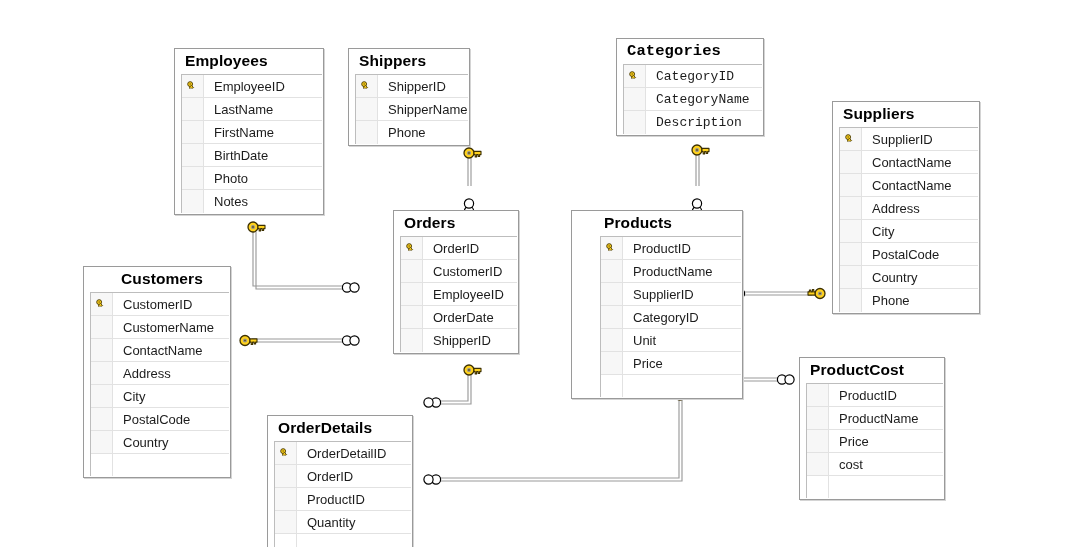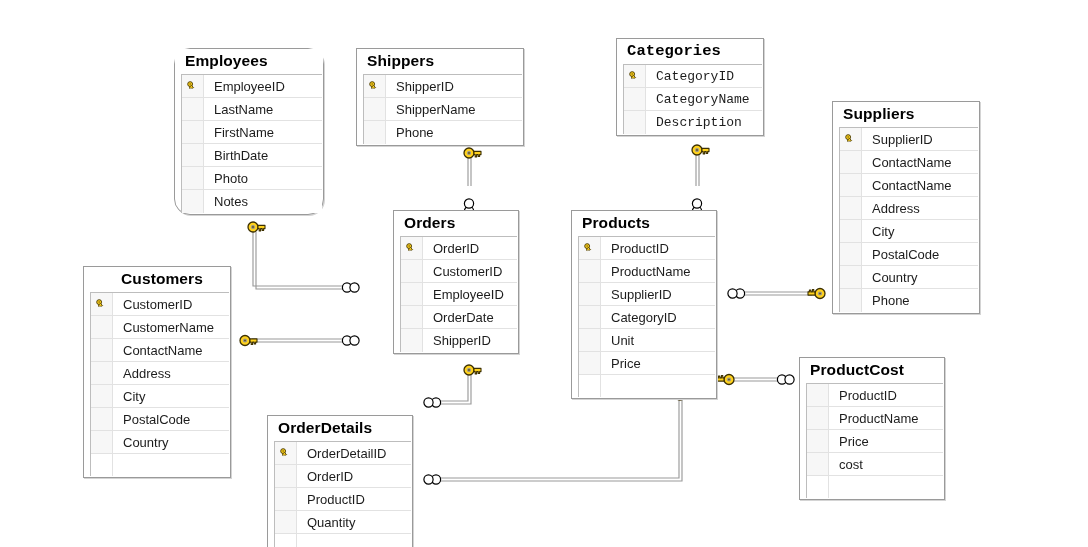--- a/index.html
+++ b/index.html
@@ -150,21 +150,21 @@
       <g>
         <path d="M729 378 L782 378"></path>
         <path d="M729 381 L782 381"></path>
         <use href="#pk" x="729" y="379.5" transform="rotate(180 729 379.5)"></use>
         <use href="#cf" x="793" y="379.5"></use>
       </g>
     </g>
   </svg>
 
   <div id="tables-host">
-      <div class="table" style="left: 174px; top: 48px; width: 150px; border-radius: 16px;">
+      <div class="table" style="left: 174px; top: 48px; width: 150px;">
         <div class="table-title">Employees</div>
         <div class="rows">
           <div class="row">
             <div class="gutter">
               <svg class="key-icon" viewBox="0 0 14 14" aria-hidden="true">
                 <circle cx="4" cy="4.6" r="3.1" fill="#ffd21e" stroke="#4a3a00" stroke-width="1.2"></circle>
                 <circle cx="4" cy="4.6" r="0.95" fill="#6b5600"></circle>
                 <path d="M5.6 6.2 L8.4 9.0 L7.4 10.0 L6.6 9.2 L5.8 10.0 L5.0 9.2 L3.9 10.3 L2.6 9.0 Z" fill="#ffd21e" stroke="#4a3a00" stroke-width="1.1" stroke-linejoin="round"></path>
               </svg>
             </div>
@@ -185,21 +185,21 @@
           <div class="row">
             <div class="gutter"></div>
             <div class="fld">Photo</div>
           </div>
           <div class="row">
             <div class="gutter"></div>
             <div class="fld">Notes</div>
           </div>
         </div>
       </div>
-      <div class="table" style="left: 356px; top: 48px; width: 168px;">
+      <div class="table" style="left: 348px; top: 48px; width: 122px;">
         <div class="table-title">Shippers</div>
         <div class="rows">
           <div class="row">
             <div class="gutter">
               <svg class="key-icon" viewBox="0 0 14 14" aria-hidden="true">
                 <circle cx="4" cy="4.6" r="3.1" fill="#ffd21e" stroke="#4a3a00" stroke-width="1.2"></circle>
                 <circle cx="4" cy="4.6" r="0.95" fill="#6b5600"></circle>
                 <path d="M5.6 6.2 L8.4 9.0 L7.4 10.0 L6.6 9.2 L5.8 10.0 L5.0 9.2 L3.9 10.3 L2.6 9.0 Z" fill="#ffd21e" stroke="#4a3a00" stroke-width="1.1" stroke-linejoin="round"></path>
               </svg>
             </div>
@@ -305,21 +305,21 @@
           <div class="row">
             <div class="gutter"></div>
             <div class="fld">OrderDate</div>
           </div>
           <div class="row">
             <div class="gutter"></div>
             <div class="fld">ShipperID</div>
           </div>
         </div>
       </div>
-      <div class="table" style="left: 571px; top: 210px; width: 146px;">
+      <div class="table" style="left: 571px; top: 210px; width: 172px; padding-left: 22px;">
         <div class="table-title">Products</div>
         <div class="rows">
           <div class="row">
             <div class="gutter">
               <svg class="key-icon" viewBox="0 0 14 14" aria-hidden="true">
                 <circle cx="4" cy="4.6" r="3.1" fill="#ffd21e" stroke="#4a3a00" stroke-width="1.2"></circle>
                 <circle cx="4" cy="4.6" r="0.95" fill="#6b5600"></circle>
                 <path d="M5.6 6.2 L8.4 9.0 L7.4 10.0 L6.6 9.2 L5.8 10.0 L5.0 9.2 L3.9 10.3 L2.6 9.0 Z" fill="#ffd21e" stroke="#4a3a00" stroke-width="1.1" stroke-linejoin="round"></path>
               </svg>
             </div>

